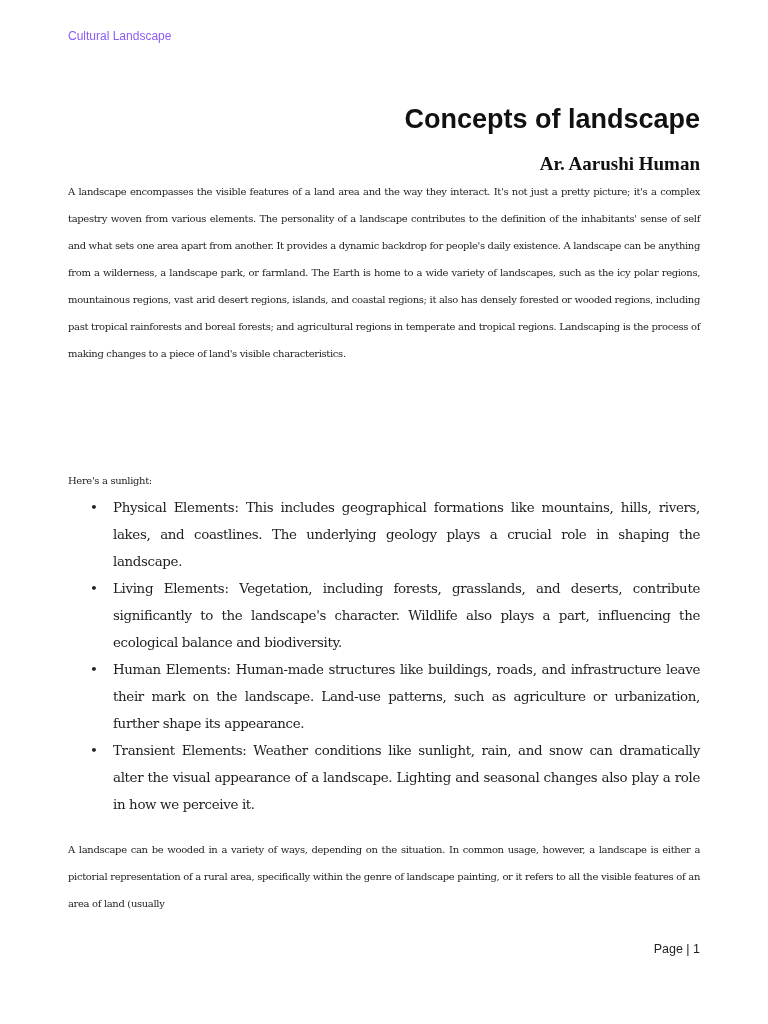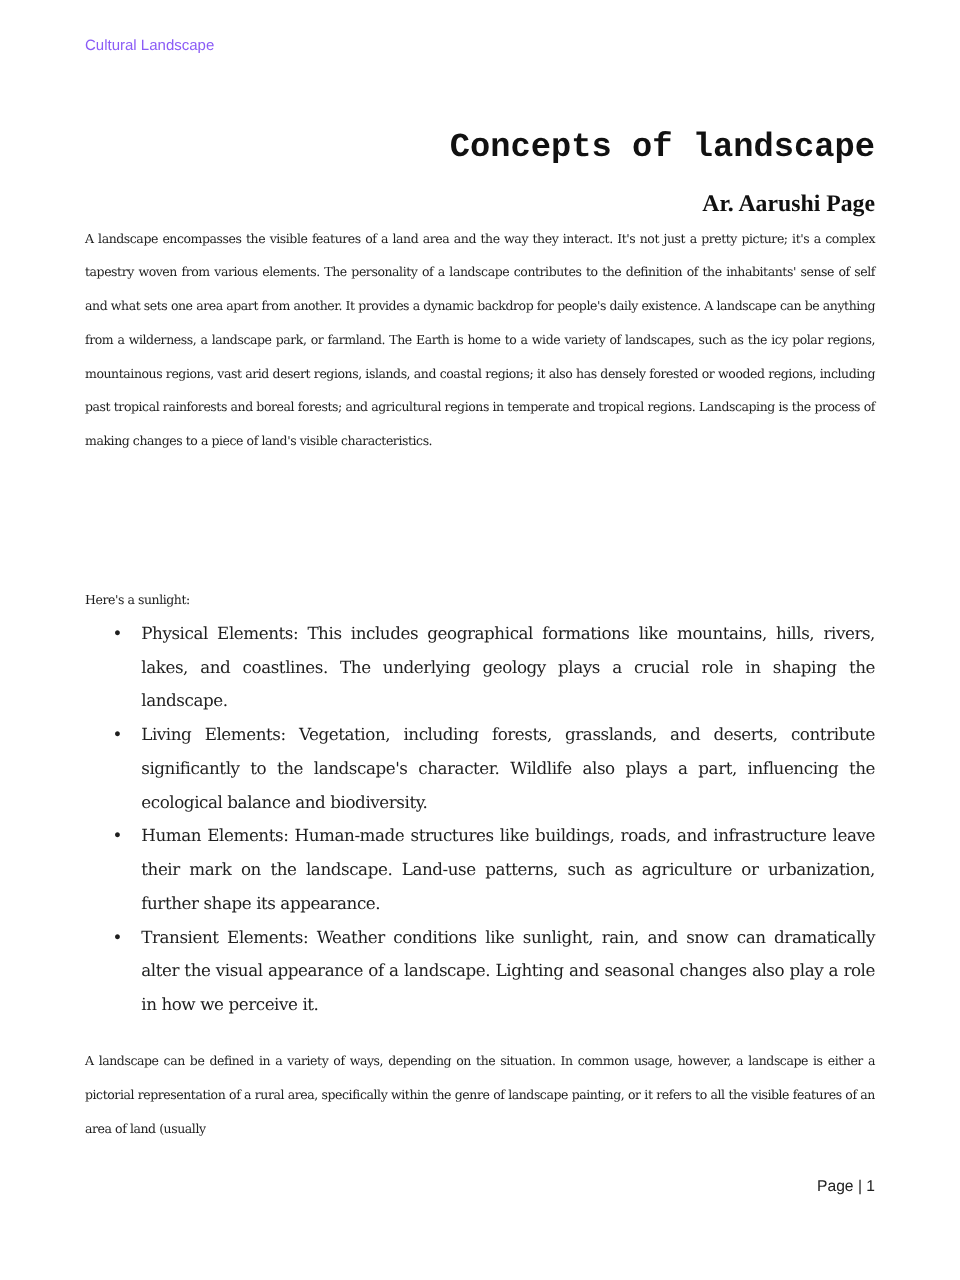--- a/index.html
+++ b/index.html
@@ -1,35 +1,35 @@
 <!DOCTYPE html>
 <html><head>
 <meta charset="utf-8">
 <style>
   html, body { margin: 0; padding: 0; background: #ffffff; }
   body { width: 768px; height: 1024px; position: relative; overflow: hidden; color: #1a1a1a; }
   .header-text { position: absolute; left: 68px; top: 29px; font-family: "Liberation Sans", sans-serif; font-size: 12px; color: #8b5cf6; }
-  .title { position: absolute; right: 68px; top: 104px; font-family: Liberation Mono, monospace; font-weight: bold; font-size: 27px; color: #111; margin: 0; }
+  .title { position: absolute; right: 68px; top: 104px; font-family: Liberation Sans, sans-serif; font-weight: bold; font-size: 27px; color: #111; margin: 0; }
   .author { position: absolute; right: 68px; top: 153px; font-family: "Liberation Serif", serif; font-weight: bold; font-size: 19px; color: #111; margin: 0; }
   .body { position: absolute; left: 68px; width: 632px; font-family: "DejaVu Serif", serif; font-size: 10px; line-height: 27px; text-align: justify; letter-spacing: -0.35px; color: #1e1e1e; }
   .p1 { top: 178px; }
   .breakdown { top: 467px; }
   .list { position: absolute; left: 68px; top: 494px; width: 632px; margin: 0; padding: 0; list-style: none; font-family: "DejaVu Serif", serif; font-size: 13.4px; line-height: 27px; letter-spacing: -0.35px; color: #1e1e1e; }
   .list li { position: relative; padding-left: 45px; text-align: justify; }
   .bullet { position: absolute; left: 22px; top: 0; }
   .p2 { top: 836px; }
   .page-num { position: absolute; right: 68px; top: 942px; font-family: "Liberation Sans", sans-serif; font-size: 12.5px; color: #222; padding-left: 36px; }
 </style>
 </head>
 <body>
 
 <div class="header-text">Cultural Landscape</div>
 
 <h1 class="title">Concepts of landscape</h1>
-<h2 class="author">Ar. Aarushi Page</h2>
+<h2 class="author">Ar. Aarushi Human</h2>
 
 <p class="body p1" style="margin:0;">A landscape encompasses the visible features of a land area and the way they interact. It's not just a pretty picture; it's a complex tapestry woven from various elements. The personality of a landscape contributes to the definition of the inhabitants' sense of self and what sets one area apart from another. It provides a dynamic backdrop for people's daily existence. A landscape can be anything from a wilderness, a landscape park, or farmland. The Earth is home to a wide variety of landscapes, such as the icy polar regions, mountainous regions, vast arid desert regions, islands, and coastal regions; it also has densely forested or wooded regions, including past tropical rainforests and boreal forests; and agricultural regions in temperate and tropical regions. Landscaping is the process of making changes to a piece of land's visible characteristics.</p>
 
 <p class="body breakdown" style="margin:0;">Here's a sunlight:</p>
 
 <ul class="list">
   <li>
     <span class="bullet">•</span>
     <span>Physical Elements: This includes geographical formations like mountains, hills, rivers, lakes, and coastlines. The underlying geology plays a crucial role in shaping the landscape.</span>
   </li>
@@ -40,15 +40,15 @@
   <li>
     <span class="bullet">•</span>
     <span>Human Elements: Human-made structures like buildings, roads, and infrastructure leave their mark on the landscape. Land-use patterns, such as agriculture or urbanization, further shape its appearance.</span>
   </li>
   <li>
     <span class="bullet">•</span>
     <span>Transient Elements: Weather conditions like sunlight, rain, and snow can dramatically alter the visual appearance of a landscape. Lighting and seasonal changes also play a role in how we perceive it.</span>
   </li>
 </ul>
 
-<p class="body p2" style="margin:0;">A landscape can be defined in a variety of ways, depending on the situation. In common usage, however, a landscape is either a pictorial representation of a rural area, specifically within the genre of landscape painting, or it refers to all the visible features of an area of land (usually</p>
+<p class="body p2" style="margin:0;">A landscape can be wooded in a variety of ways, depending on the situation. In common usage, however, a landscape is either a pictorial representation of a rural area, specifically within the genre of landscape painting, or it refers to all the visible features of an area of land (usually</p>
 
 <div class="page-num">Page | 1</div>
 
 </body></html>

